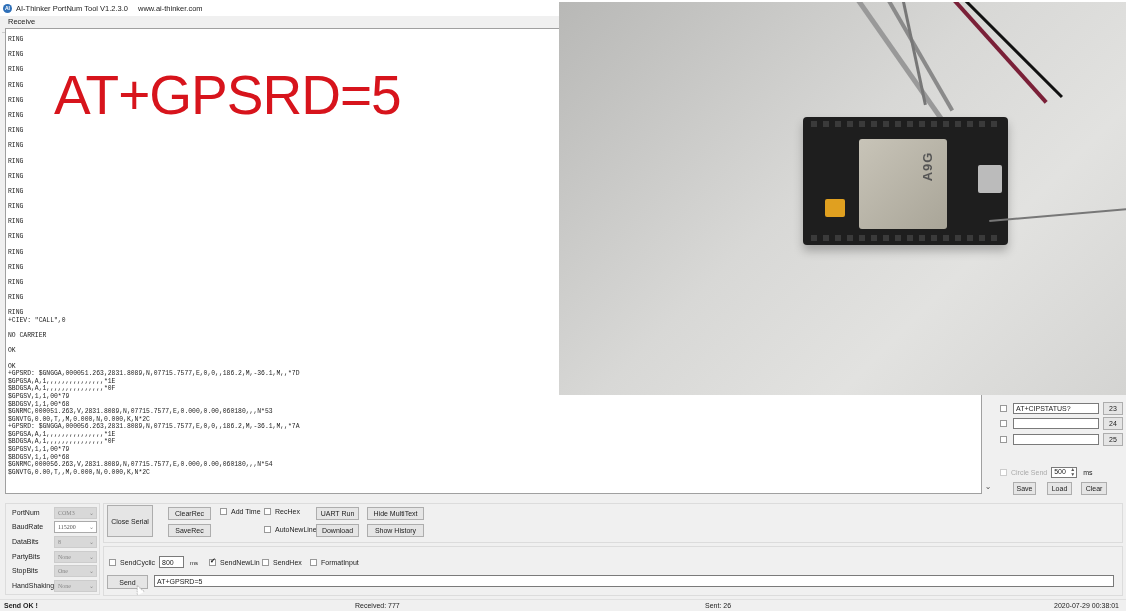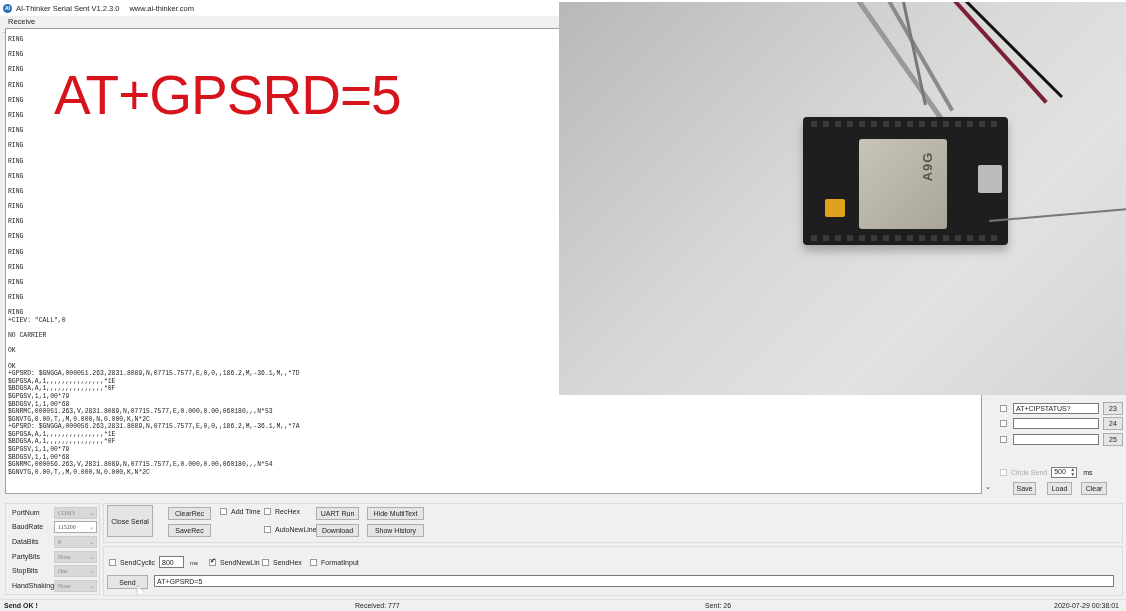--- a/index.html
+++ b/index.html
@@ -100,21 +100,21 @@
     position: absolute; left: 135px; top: 585px; width: 0; height: 0;
     border-left: 4px solid transparent; border-right: 4px solid transparent; border-bottom: 9px solid #fff;
     transform: rotate(-25deg); filter: drop-shadow(0 0 0.6px #000);
   }
 </style>
 </head>
 <body>
 
 <div class="titlebar">
   <span class="app-icon">AI</span>
-  <span>AI-Thinker Serial Sent V1.2.3.0</span>
+  <span>AI-Thinker PortNum Tool V1.2.3.0</span>
   <span class="title-url">www.ai-thinker.com</span>
 </div>
 
 <div class="receive-label">Receive</div>
 
 <div class="receive-area">
   <div class="recv-text" id="recv-text">RING
 
 RING
 

